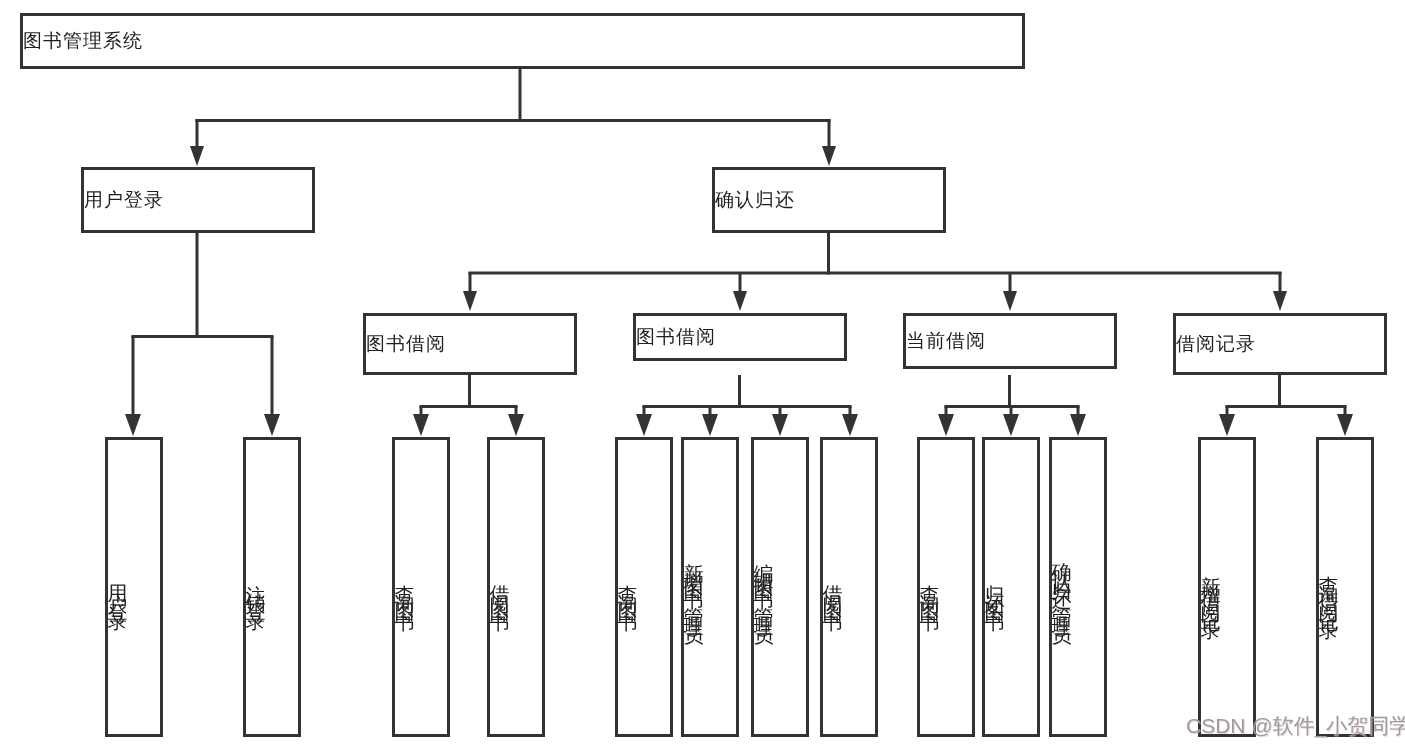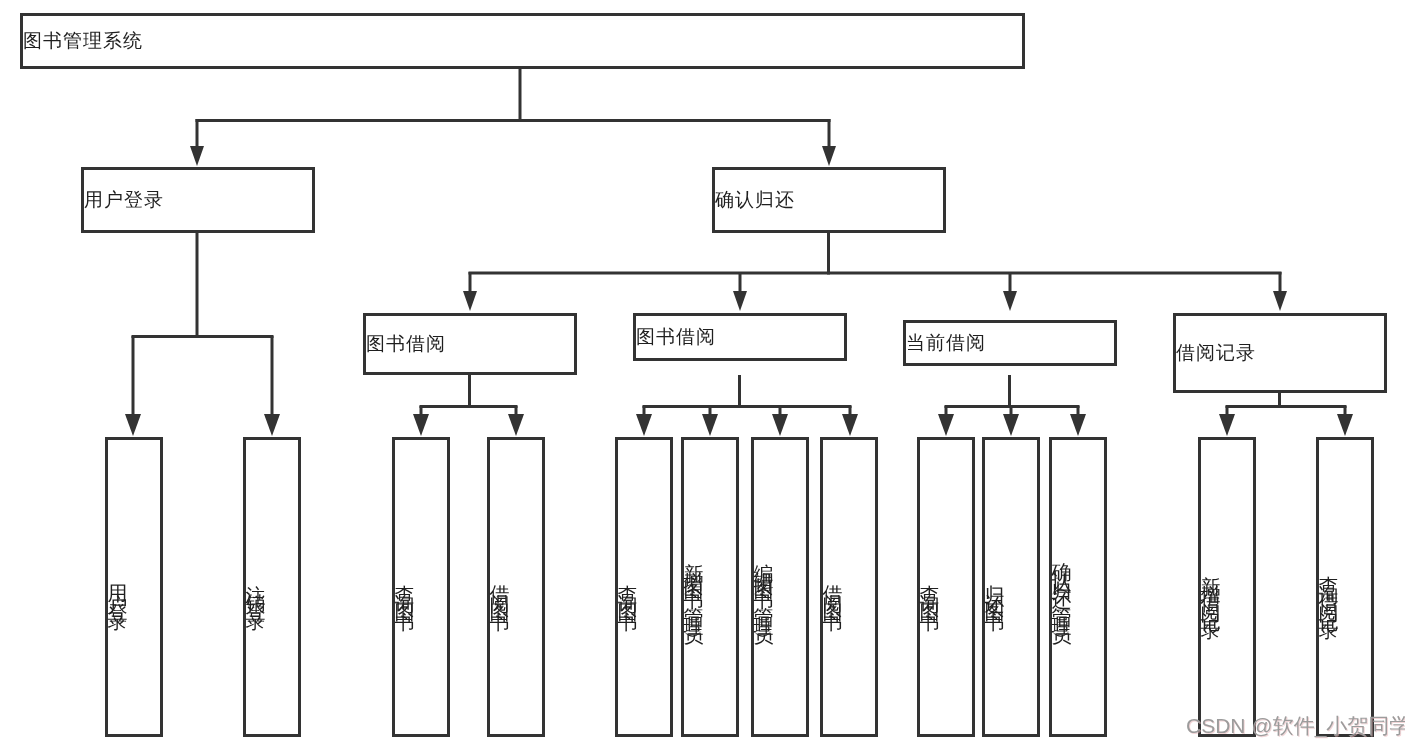--- a/index.html
+++ b/index.html
@@ -140,24 +140,24 @@
   <div class="box hbox" style="left:712px;top:167px;width:234px;height:66px">
     <span>确认归还</span>
   </div>
 
   <div class="box hbox" style="left:363px;top:313px;width:214px;height:62px">
     <span>图书借阅</span>
   </div>
   <div class="box hbox" style="left:633px;top:313px;width:214px;height:48px">
     <span>图书借阅</span>
   </div>
-  <div class="box hbox" style="left:903px;top:320px;width:214px;height:46px">
+  <div class="box hbox" style="left:903px;top:313px;width:214px;height:56px">
     <span>当前借阅</span>
   </div>
-  <div class="box hbox" style="left:1173px;top:313px;width:214px;height:80px">
+  <div class="box hbox" style="left:1173px;top:313px;width:214px;height:62px">
     <span>借阅记录</span>
   </div>
 
   <div class="box vbox" style="left:105px;top:437px;width:58px;height:300px">
     <span class="vtext">用户登录</span>
   </div>
   <div class="box vbox" style="left:243px;top:437px;width:58px;height:300px">
     <span class="vtext">注销登录</span>
   </div>
 

